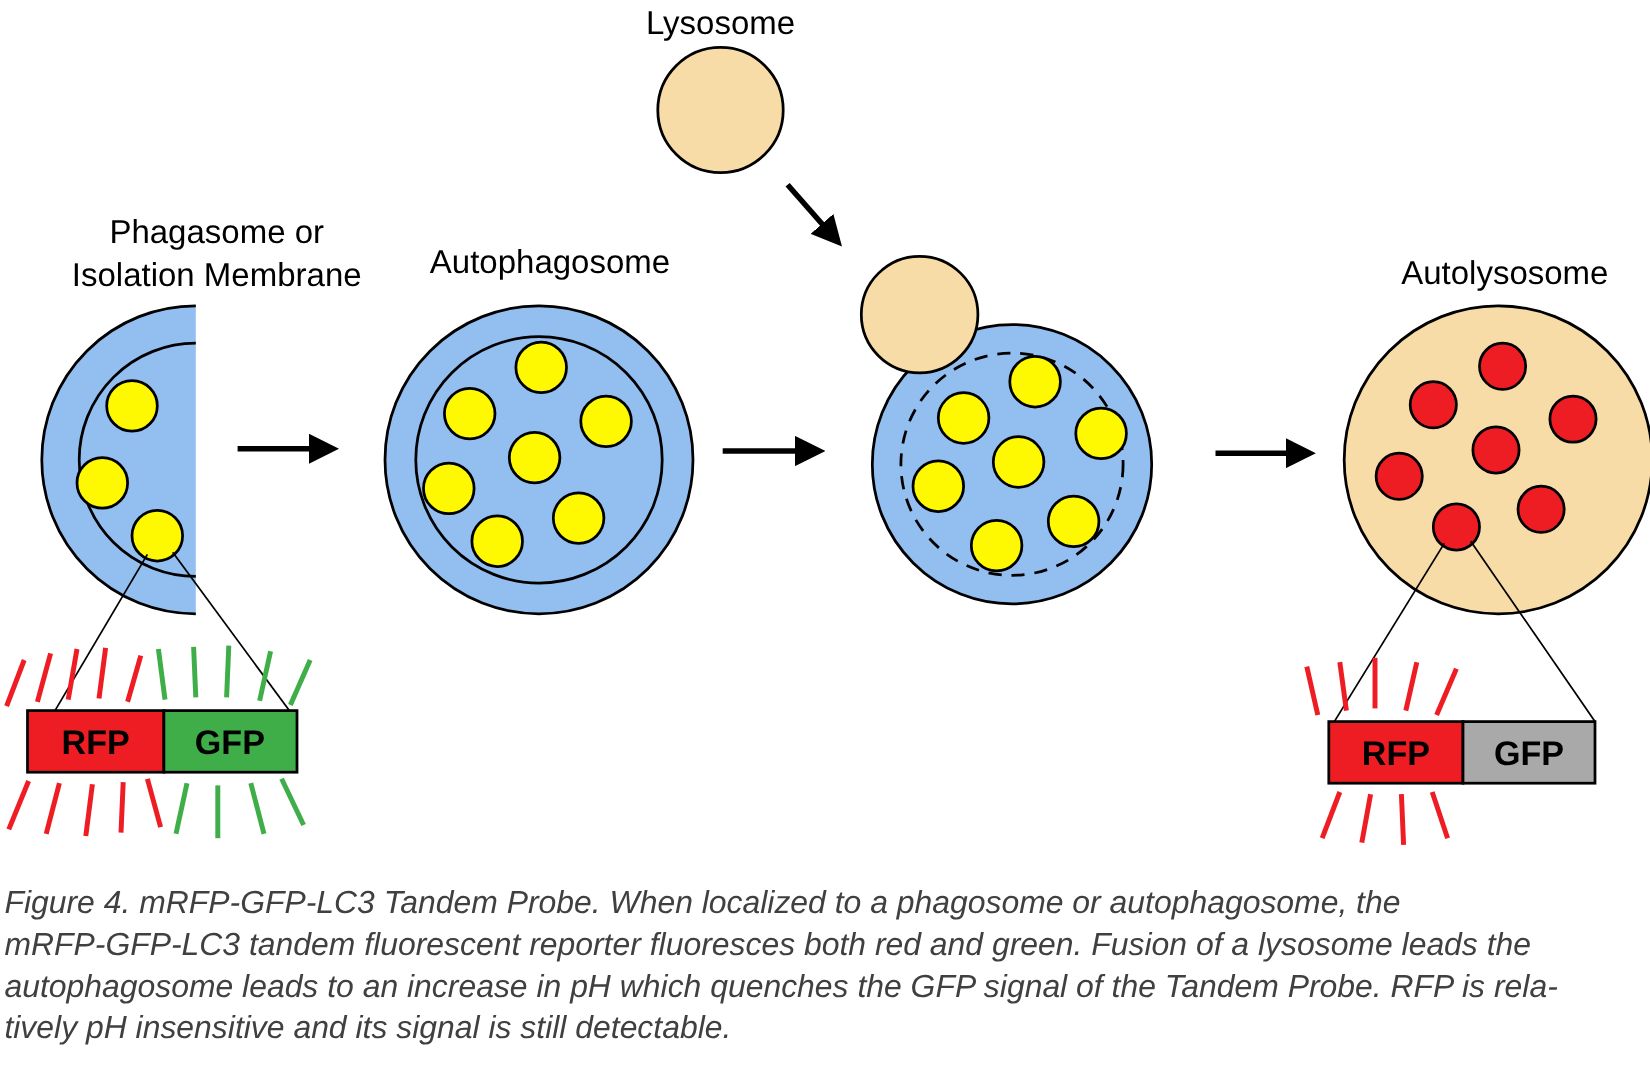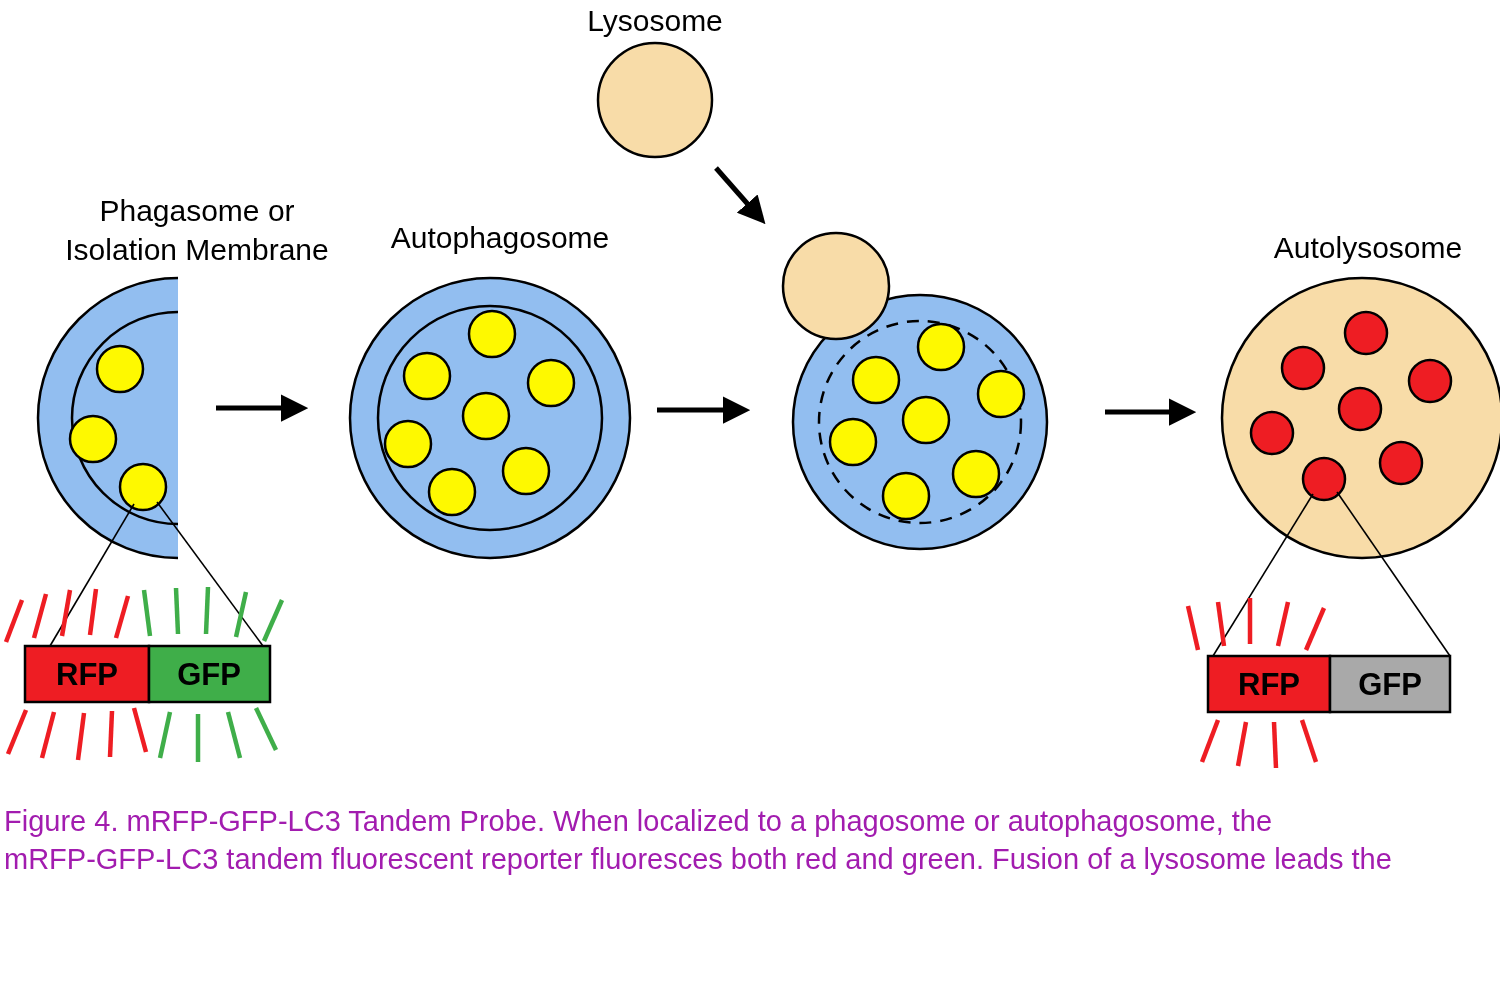--- a/index.html
+++ b/index.html
@@ -19,21 +19,22 @@
   .outline { stroke: #000000; stroke-width: 2.5; }
   .thin-line { stroke: #000000; stroke-width: 1.6; }
   .arrow { stroke: #000000; stroke-width: 5; }
   .burst { stroke-width: 4.5; stroke-linecap: butt; }
   .caption {
     position: absolute;
     left: 4px;
     top: 802px;
     width: 1492px;
     font-size: 29px;
-    color: #a21caf;
+    font-style: italic;
+    color: #404040;
     line-height: 38px;
   }
 </style>
 </head>
 <body>
 
 <div class="canvas">
   <svg width="1500" height="990" viewBox="0 0 1500 990">
     <defs>
       <marker id="arrowhead" viewBox="0 0 10 10" refX="7" refY="5" markerWidth="5.5" markerHeight="5.5" orient="auto-start-reverse">
@@ -149,14 +150,16 @@
       <line x1="1218" y1="720" x2="1202" y2="762" class="burst" stroke="#EE1D23"></line>
       <line x1="1246" y1="722" x2="1238" y2="766" class="burst" stroke="#EE1D23"></line>
       <line x1="1274" y1="722" x2="1276" y2="768" class="burst" stroke="#EE1D23"></line>
       <line x1="1302" y1="720" x2="1316" y2="762" class="burst" stroke="#EE1D23"></line>
     </g>
   </svg>
 
   <div class="caption">
     <div>Figure 4. mRFP-GFP-LC3 Tandem Probe. When localized to a phagosome or autophagosome, the</div>
     <div>mRFP-GFP-LC3 tandem fluorescent reporter fluoresces both red and green. Fusion of a lysosome leads the</div>
+    <div>autophagosome leads to an increase in pH which quenches the GFP signal of the Tandem Probe. RFP is rela-</div>
+    <div>tively pH insensitive and its signal is still detectable.</div>
   </div>
 </div>
 
 </body></html>

